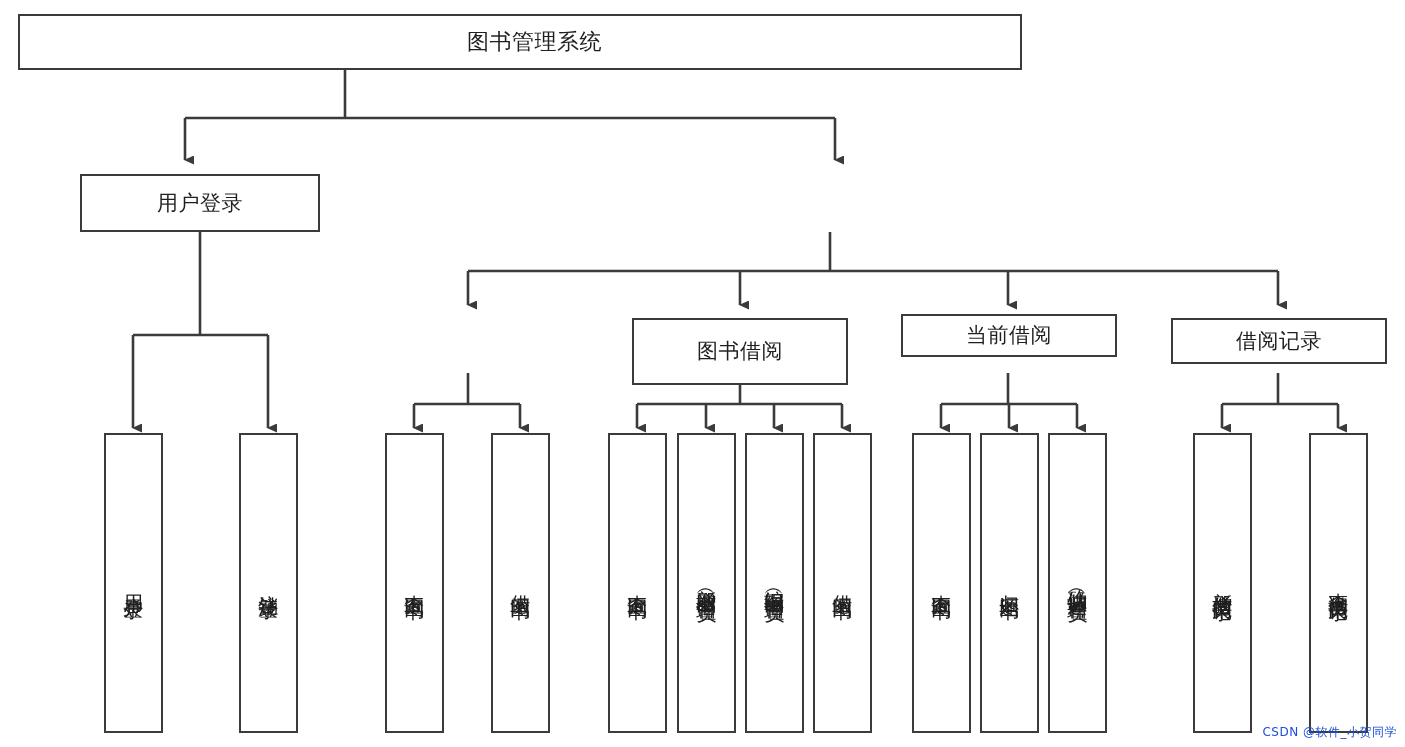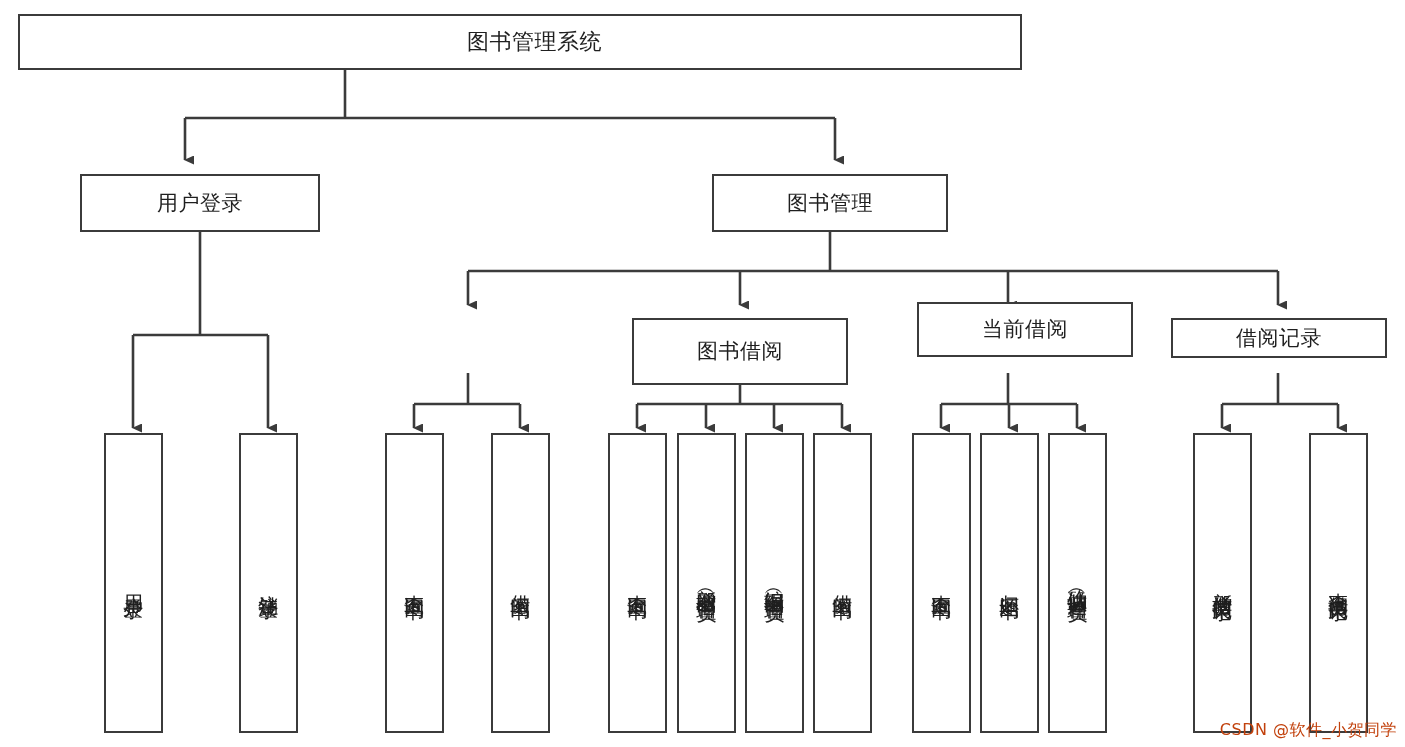--- a/index.html
+++ b/index.html
@@ -62,22 +62,22 @@
     text-orientation: upright;
     font-size: 20px;
     line-height: 1.12;
     letter-spacing: 2px;
     max-height: 100%;
   }
   .watermark {
     position: absolute;
     right: 8px;
     bottom: 6px;
-    font-size: 16px;
-    color: #c2410c;
+    font-size: 12px;
+    color: #1d4ed8;
     letter-spacing: 0.5px;
     white-space: nowrap;
     z-index: 5;
   }
 </style>
 </head>
 <body>
 
 <div id="diagram-root">
 
@@ -131,31 +131,28 @@
     </g>
   </svg>
 
   <div class="node horiz root" style="left:18px; top:14px; width:1004px; height:56px;padding-left:29px;">
     <span class="label">图书管理系统</span>
   </div>
 
   <div class="node horiz" style="left:80px; top:174px; width:240px; height:58px;">
     <span class="label">用户登录</span>
   </div>
-  <div class="node horiz" style="left:712px; top:174px; width:236px; height:58px;">
-    <span class="label">图书管理</span>
-  </div>
 
   <div class="node horiz" style="left:632px; top:318px; width:216px; height:67px;">
     <span class="label">图书借阅</span>
   </div>
-  <div class="node horiz" style="left:901px; top:302px; width:216px; height:55px;margin-left:16px;">
+  <div class="node horiz" style="left:901px; top:314px; width:216px; height:43px;">
     <span class="label">当前借阅</span>
   </div>
-  <div class="node horiz" style="left:1171px; top:318px; width:216px; height:40px;">
+  <div class="node horiz" style="left:1171px; top:318px; width:216px; height:46px;">
     <span class="label">借阅记录</span>
   </div>
 
   <div class="node vert" style="left:104px; top:433px; width:59px; height:300px;">
     <span class="label">用户登录</span>
   </div>
   <div class="node vert" style="left:239px; top:433px; width:59px; height:300px;">
     <span class="label">注销登录</span>
   </div>
 

